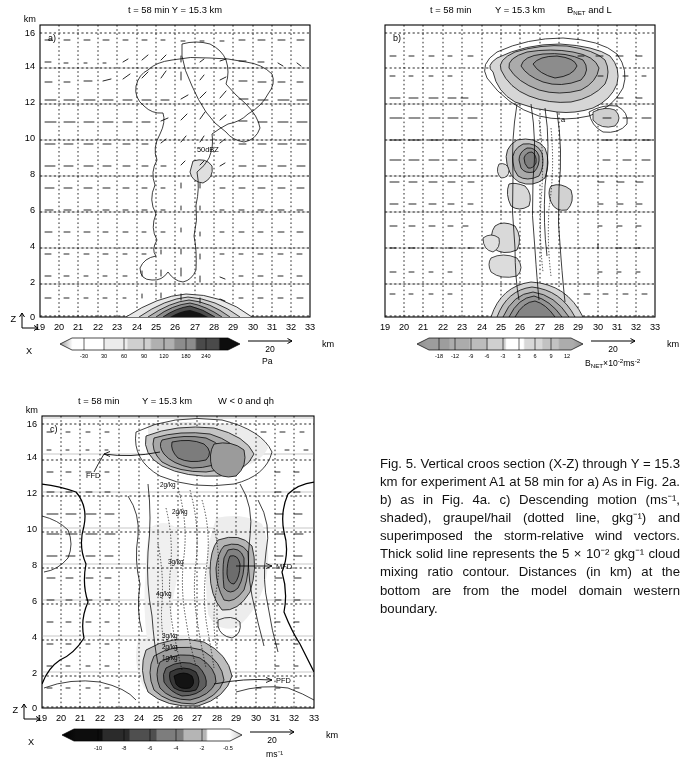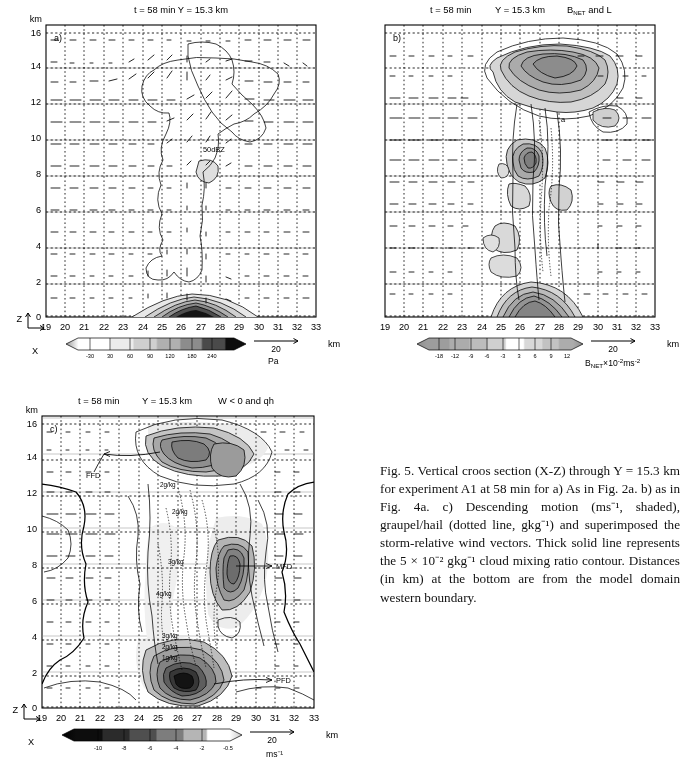--- a/index.html
+++ b/index.html
@@ -1,24 +1,24 @@
 <!DOCTYPE html>
 <html><head>
 <meta charset="utf-8">
 <style>
   html,body{margin:0;padding:0;background:#ffffff;}
   body{width:690px;height:765px;position:relative;
        font-family:"Liberation Sans",sans-serif;color:#000;overflow:hidden;}
   .panel{position:absolute;}
-  #panel-a{left:6px;top:0;width:345px;height:385px;}
+  #panel-a{left:0;top:0;width:345px;height:385px;}
   #panel-b{left:345px;top:0;width:345px;height:385px;}
   #panel-c{left:0;top:388px;width:350px;height:377px;}
   #caption{position:absolute;left:380px;top:455px;width:300px;
-           font-family:Liberation Serif, serif;font-size:13.2px;
-           line-height:1.37;text-align:justify;color:#111;margin-top:7px;}
+           font-family:Liberation Sans, sans-serif;font-size:13.2px;
+           line-height:1.37;text-align:justify;color:#111;}
   svg{display:block;}
   text{font-family:"Liberation Sans",sans-serif;fill:#000;}
   .ttl{font-size:9.4px;}
   .axlab{font-size:9.2px;}
   .tick{font-size:9.2px;}
   .cbtick{font-size:5.6px;}
   .cblab{font-size:8.6px;}
   .plab{font-size:9px;}
   .ann{font-size:7.4px;}
   .clab{font-size:6.4px;}

